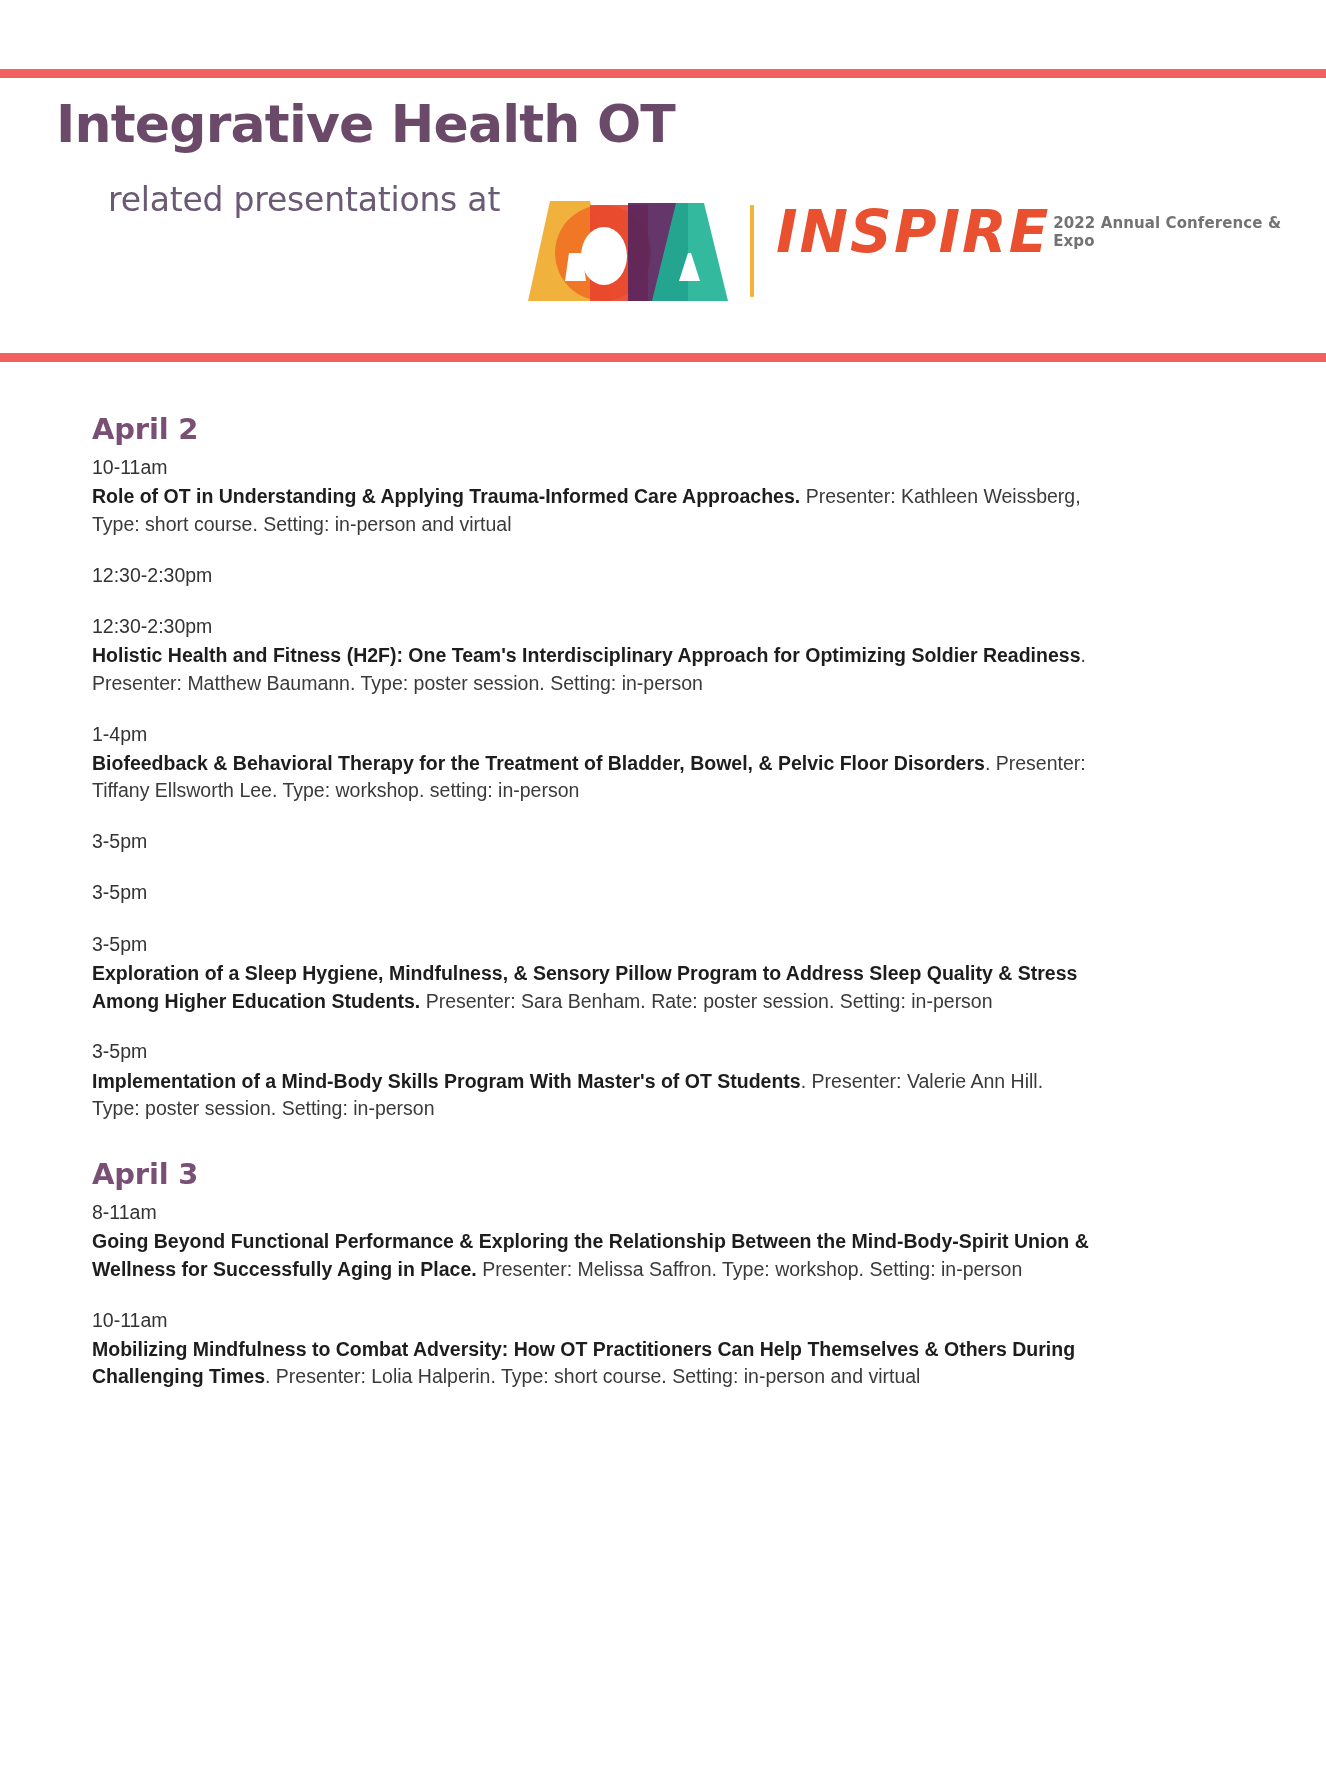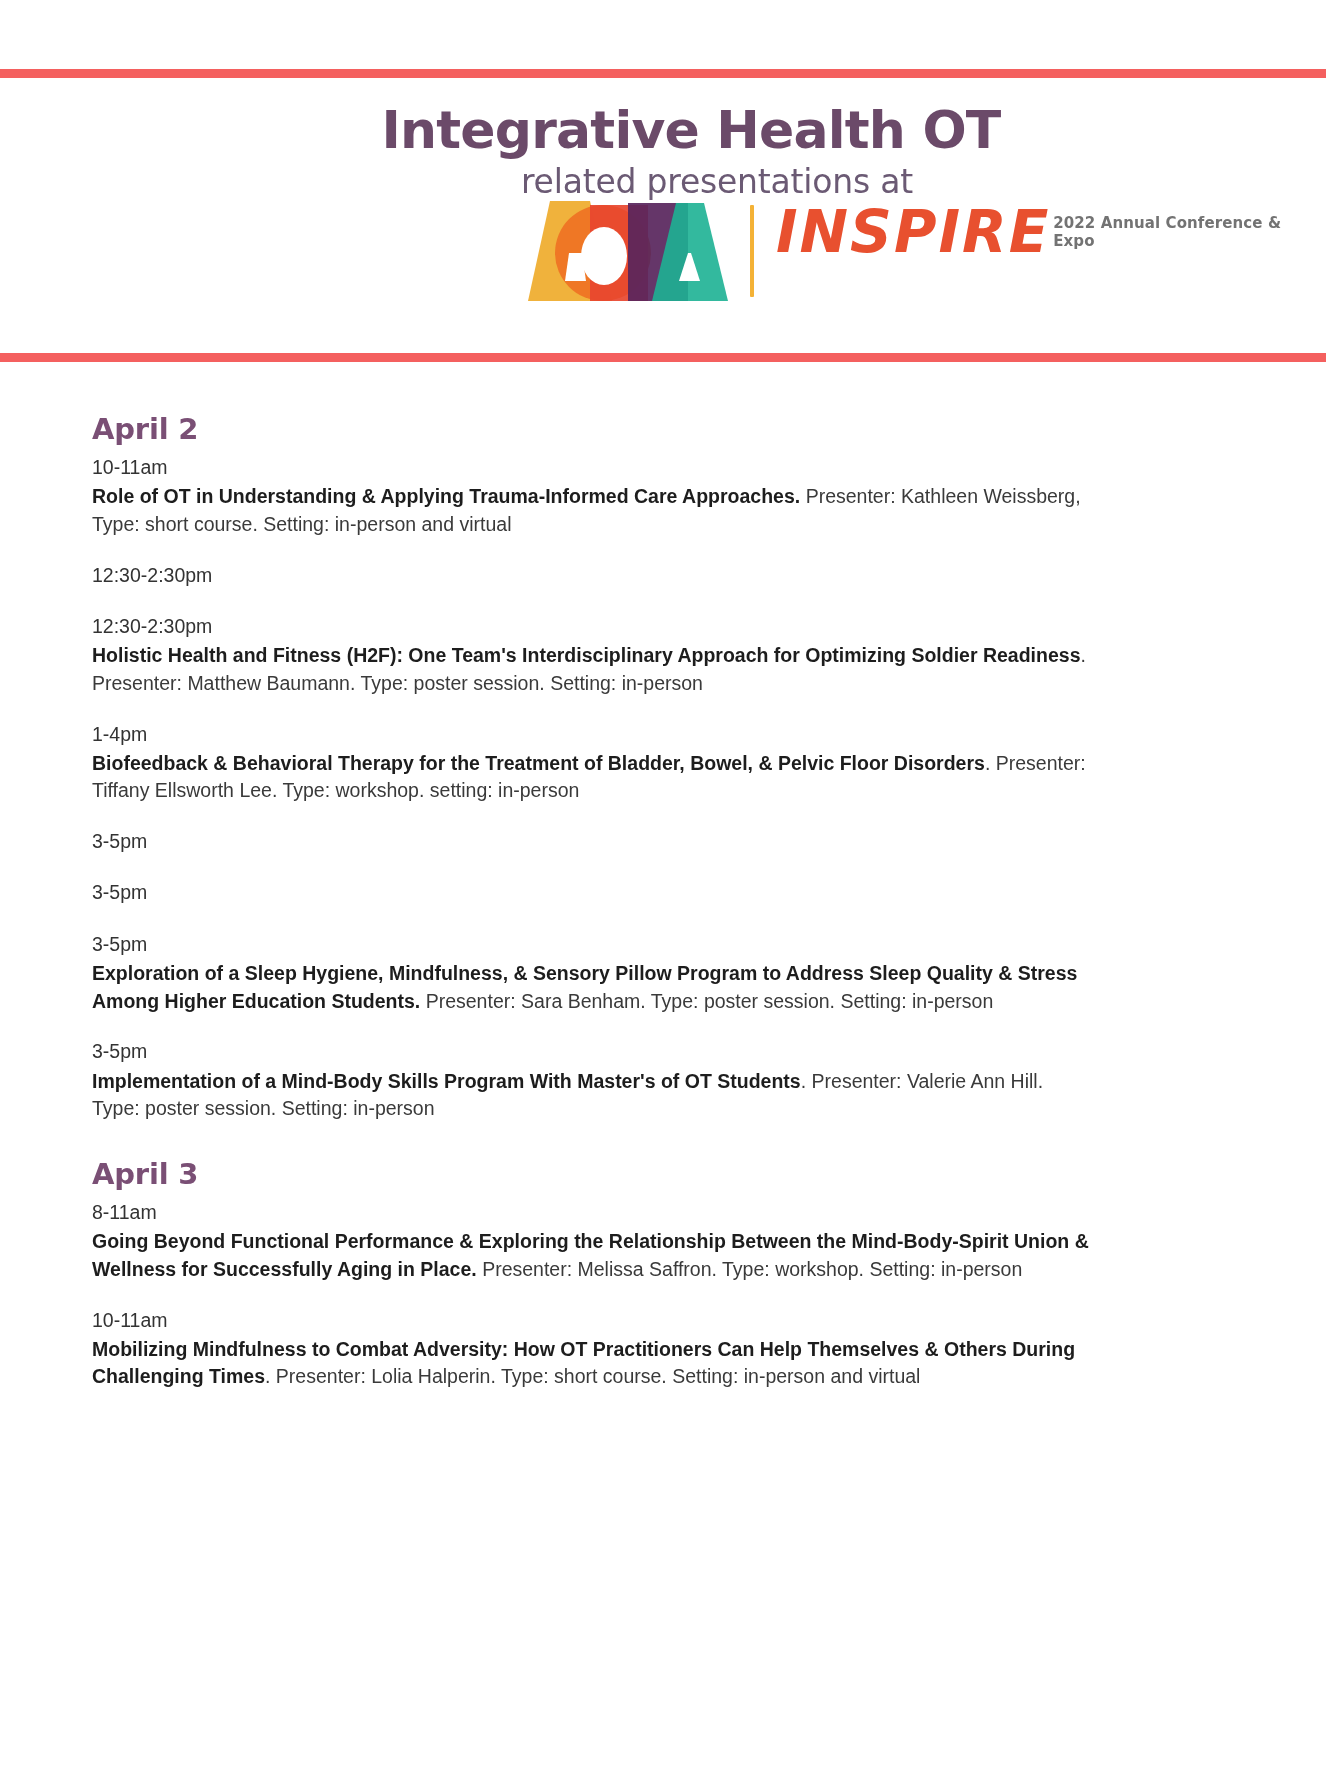--- a/index.html
+++ b/index.html
@@ -31,38 +31,37 @@
   }
 
   
   .header {
     height: 275px;
     position: relative;
     padding-left: 56px;
     box-sizing: border-box;
   }
   .title-block {
-    padding-top: 25px;
-    text-align: center;
+    padding-top: 19px;
   }
   .main-title {
     font-family: "DejaVu Sans", sans-serif;
     font-size: 52px;
     font-weight: bold;
     color: #6B4A69;
     letter-spacing: -0.8px;
     line-height: 1.05;
     margin: 0;
   }
   .subtitle {
     font-family: "DejaVu Sans", sans-serif;
     font-size: 33px;
     font-weight: normal;
     color: #6B5A74;
-    margin: 4px 0 0 52px;
+    margin: 28px 0 0 52px;
     letter-spacing: -0.2px;
   }
 
   
   .logo-lockup {
     position: absolute;
     left: 528px;
     top: 123px;
     display: flex;
     align-items: flex-start;
@@ -206,21 +205,21 @@
       <div class="entry-body"><span class="entry-title">Biofeedback &amp; Behavioral Therapy for the Treatment of Bladder, Bowel, &amp; Pelvic Floor Disorders</span><span class="entry-meta">. Presenter: Tiffany Ellsworth Lee. Type: workshop. setting: in-person</span></div>
     </div>
     <div class="entry">
       <div class="entry-time">3-5pm</div>
     </div>
     <div class="entry">
       <div class="entry-time">3-5pm</div>
     </div>
     <div class="entry">
       <div class="entry-time">3-5pm</div>
-      <div class="entry-body"><span class="entry-title">Exploration of a Sleep Hygiene, Mindfulness, &amp; Sensory Pillow Program to Address Sleep Quality &amp; Stress Among Higher Education Students.</span><span class="entry-meta"> Presenter: Sara Benham. Type: poster session. Setting: in-person</span></div>
+      <div class="entry-body"><span class="entry-title">Exploration of a Sleep Hygiene, Mindfulness, &amp; Sensory Pillow Program to Address Sleep Quality &amp; Stress Among Higher Education Students.</span><span class="entry-meta"> Presenter: Sara Benham. Rate: poster session. Setting: in-person</span></div>
     </div>
     <div class="entry">
       <div class="entry-time">3-5pm</div>
       <div class="entry-body"><span class="entry-title">Implementation of a Mind-Body Skills Program With Master's of OT Students</span><span class="entry-meta">. Presenter: Valerie Ann Hill. Type: poster session. Setting: in-person</span></div>
     </div>
   </div>
 
   <h2 class="day-heading subsequent">April 3</h2>
   <div>
     <div class="entry">

